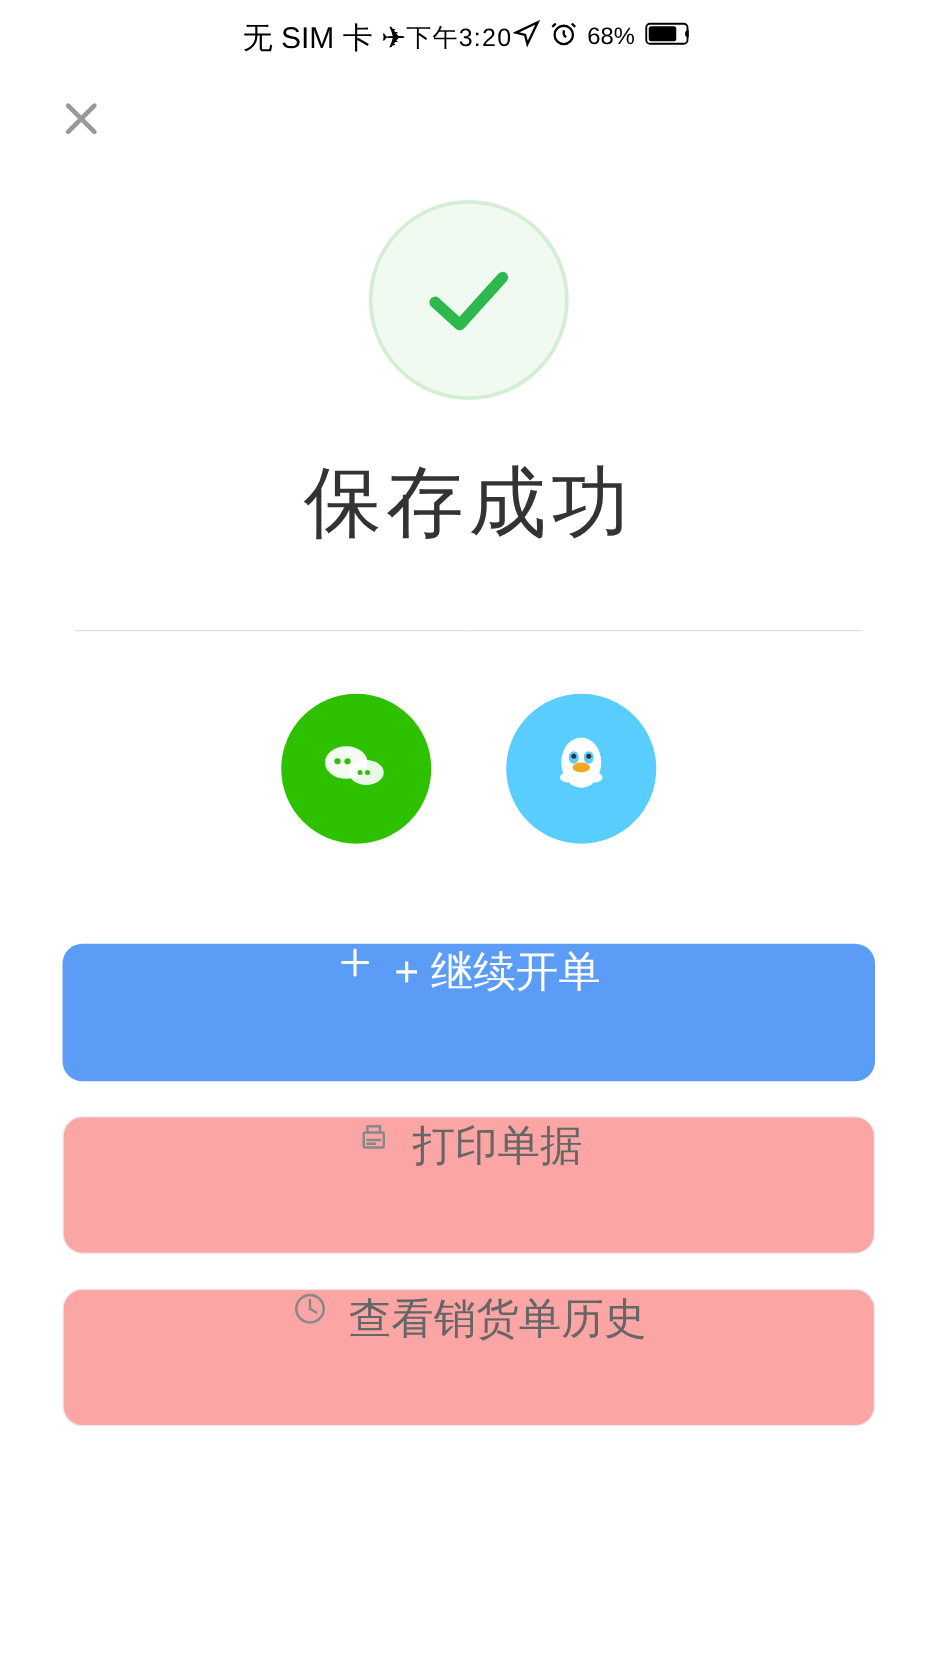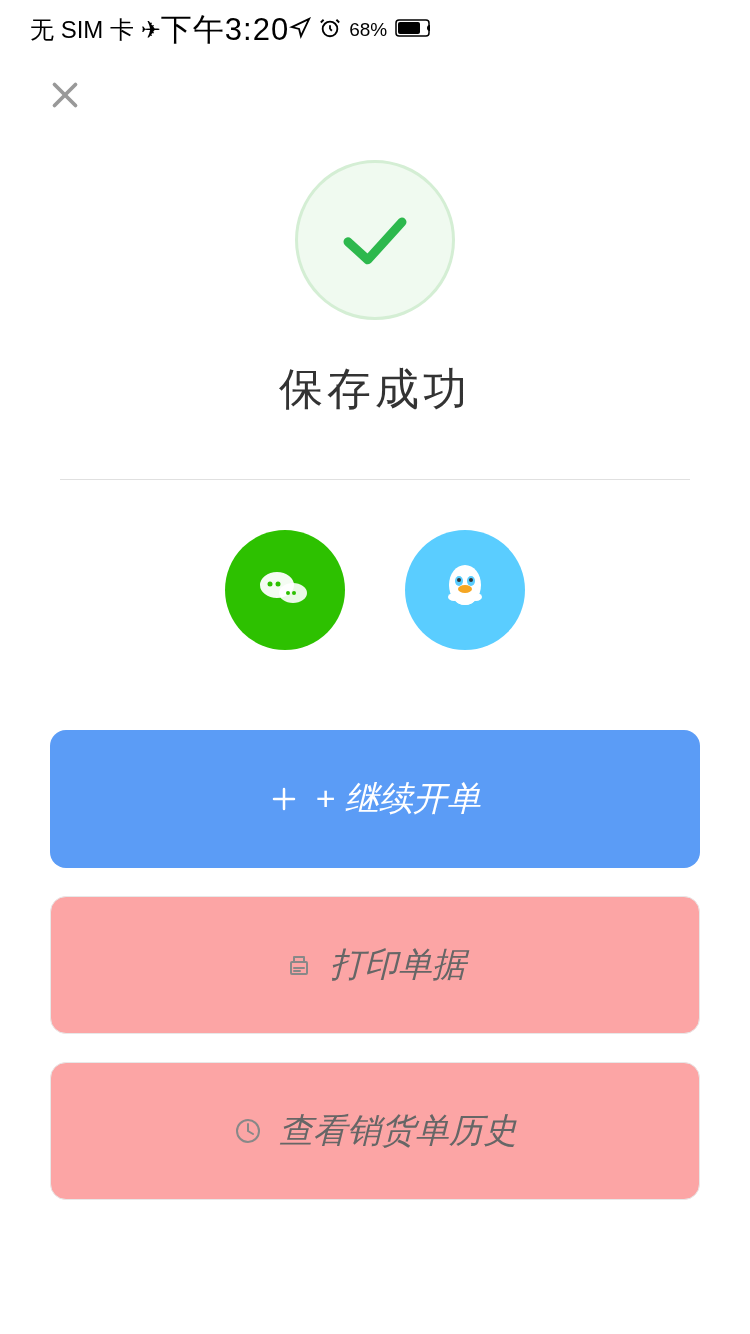--- a/index.html
+++ b/index.html
@@ -13,32 +13,32 @@
       overflow: hidden;
     }
 
     
     .status-bar {
       width: 100%;
       height: 60px;
       background: #ffffff;
       display: flex;
       align-items: center;
-      justify-content: flex-start;
+      justify-content: center;
       padding: 0 30px;
     }
     .status-left {
       display: flex;
       align-items: center;
       gap: 8px;
       font-size: 24px;
       color: #000;
     }
     .status-center {
-      font-size: 31px;
+      font-size: 20px;
       font-weight: 500;
       color: #000;
       letter-spacing: 1px;
     }
     .status-right {
       display: flex;
       align-items: center;
       gap: 8px;
       font-size: 19px;
       color: #000;
@@ -82,21 +82,21 @@
       justify-content: center;
       margin-bottom: 40px;
     }
     .success-circle svg {
       width: 90px;
       height: 90px;
     }
 
     
     .success-title {
-      font-size: 44px;
+      font-size: 62px;
       font-weight: 500;
       color: #333333;
       margin-bottom: 60px;
       letter-spacing: 4px;
     }
 
     
     .share-divider {
       width: 100%;
       display: flex;
@@ -140,29 +140,28 @@
     
     .action-buttons {
       width: 100%;
       padding: 0 50px;
       display: flex;
       flex-direction: column;
       gap: 28px;
     }
     .btn {
       width: 100%;
-      height: 138px;
+      height: 110px;
       border-radius: 16px;
       display: flex;
-      align-items: center;
+      align-items: flex-start;
       justify-content: center;
       font-size: 34px;
       cursor: pointer;
       gap: 16px;
-      font-style: italic;
     }
     .btn-primary {
       background: #5b9cf6;
       color: #ffffff;
       border: none;
     }
     .btn-secondary {
       background: #fca5a5;
       color: #666666;
       border: 1px solid #e8e8e8;

